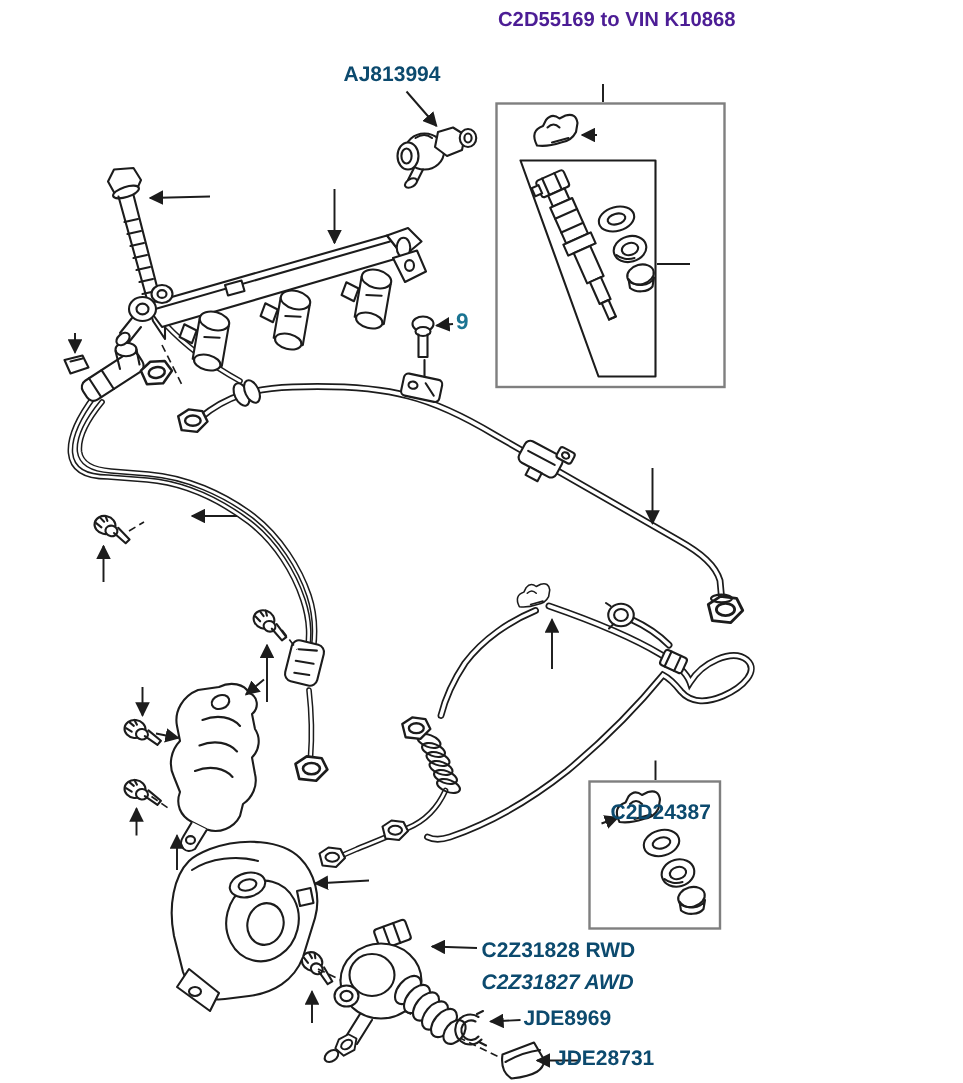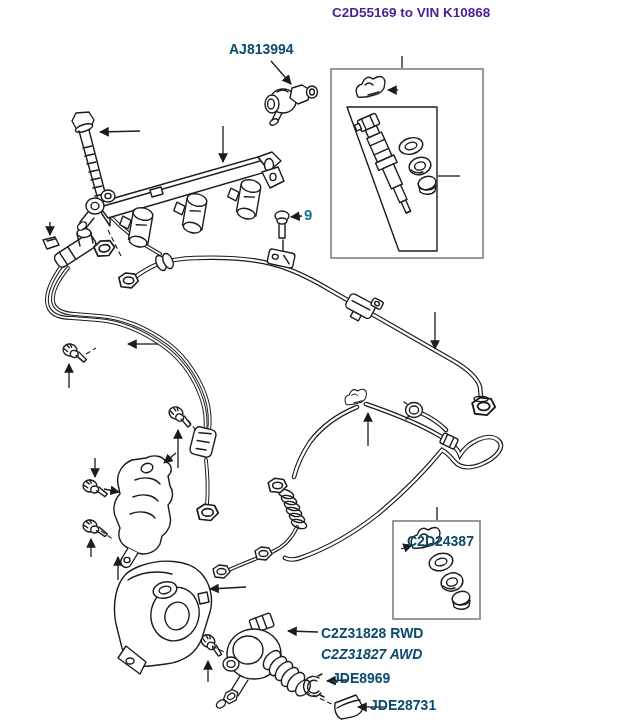--- a/index.html
+++ b/index.html
@@ -346,16 +346,16 @@
   </div>
 
   <div class="lbl" id="callout-9" style="left:304px;top:206px;">9</div>
 
   <div class="lbl" style="left:407px;top:489px;margin-top:44px;">C2D24387</div>
 
   <div class="lbl" style="left:321px;top:625px;">C2Z31828 RWD</div>
 
   <div class="lbl" style="left:321px;top:646px;font-style:italic;">C2Z31827 AWD</div>
 
-  <div class="lbl" style="left:332px;top:670px;">JDE8969</div>
+  <div class="lbl" style="left:349px;top:670px;">JDE8969</div>
 
   <div class="lbl" style="left:370px;top:697px;">JDE28731</div>
 </div>
 
 </body></html>

